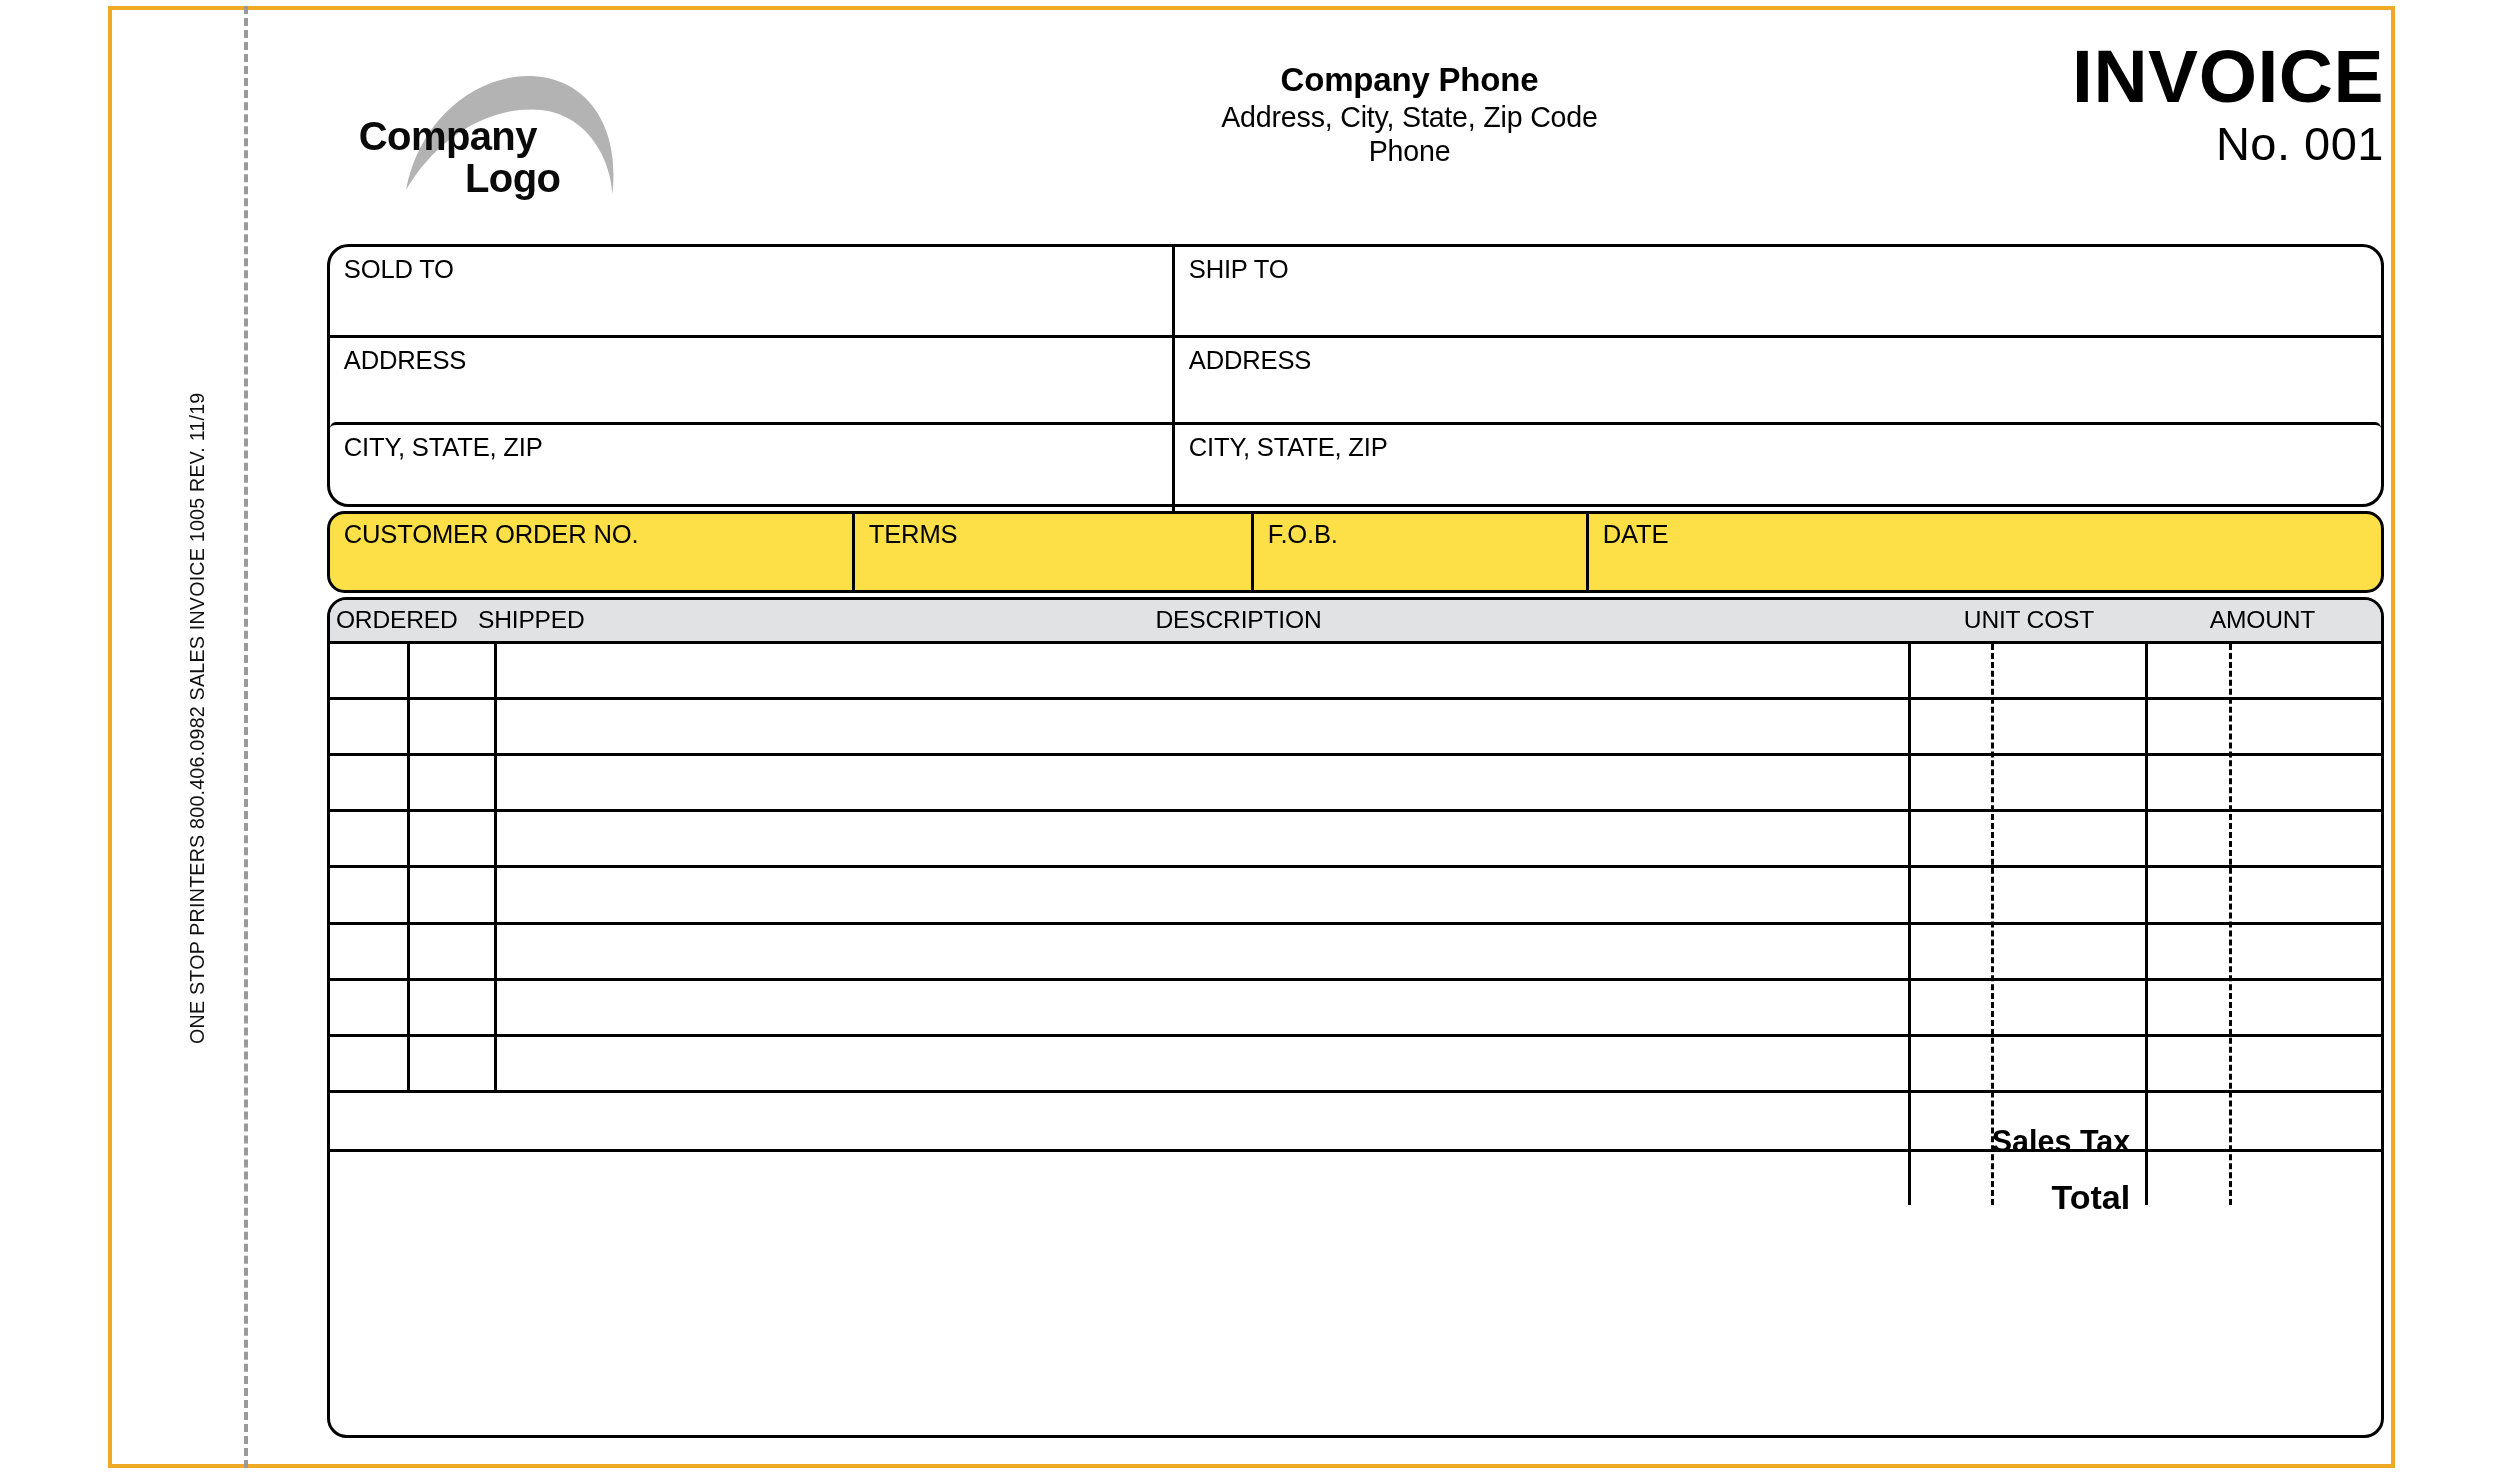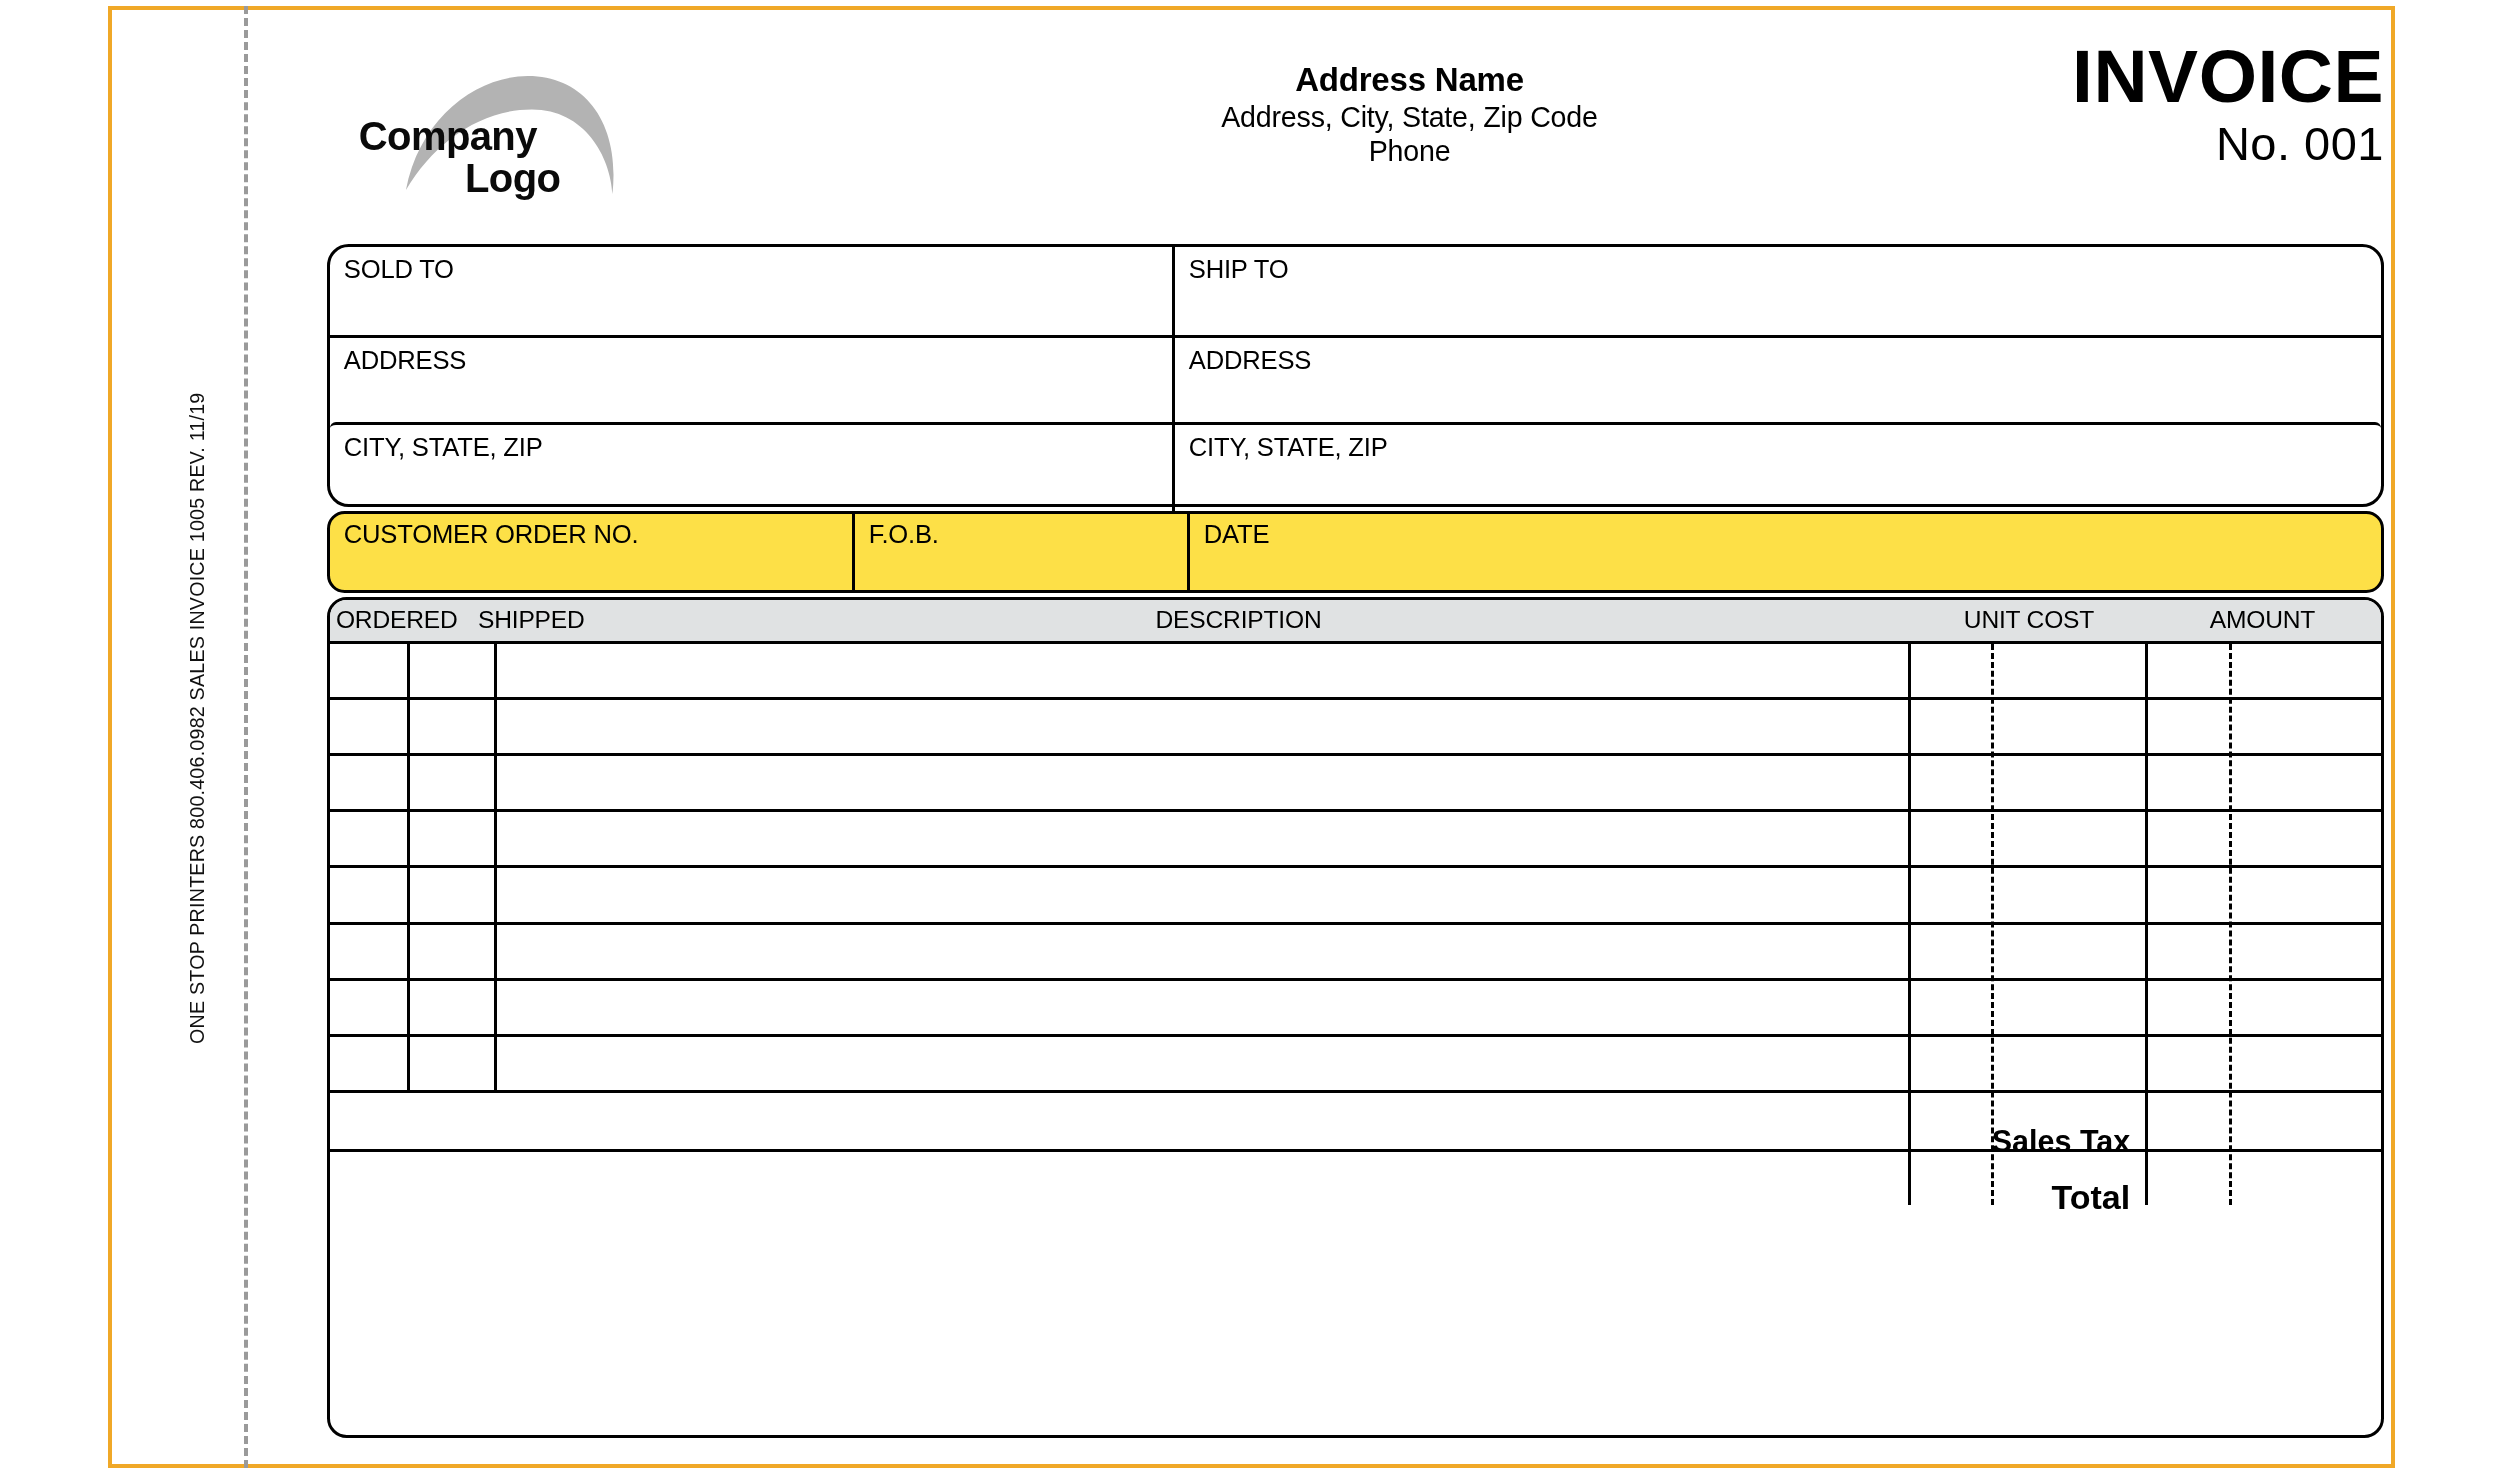--- a/index.html
+++ b/index.html
@@ -344,21 +344,21 @@
         <path d="M4 118 C 18 44, 76 2, 128 2 C 186 2, 222 50, 214 122
                  C 212 84, 186 36, 132 36 C 80 36, 32 70, 4 118 Z" fill="#b3b3b3"></path>
       </svg>
       <div id="logo-text">
         <span id="logo-line1">Company</span>
         <span id="logo-line2">Logo</span>
       </div>
     </div>
 
     <div id="company-block">
-      <div id="company-name">Address Name</div>
+      <div id="company-name">Company Phone</div>
       <div class="company-line">Address, City, State, Zip Code</div>
       <div class="company-line">Phone</div>
     </div>
 
     <div id="invoice-block">
       <div id="invoice-title">INVOICE</div>
       <div id="invoice-number">No. 001</div>
     </div>
 
   </div>
@@ -379,20 +379,21 @@
 
       <div class="addr-row r3">
         <div class="addr-cell left">CITY, STATE, ZIP</div>
         <div class="addr-cell right">CITY, STATE, ZIP</div>
       </div>
 
     </div>
 
     <div id="meta-band">
       <div class="meta-cell" style="width:522px">CUSTOMER ORDER NO.</div>
+      <div class="meta-cell" style="width:399px">TERMS</div>
       <div class="meta-cell" style="width:335px">F.O.B.</div>
       <div class="meta-cell" style="flex:1">DATE</div>
     </div>
 
     <div id="items-table">
 
       <div id="items-header">
         <span class="hdr-label" id="hdr-description">DESCRIPTION</span>
         <span class="hdr-label" id="hdr-ordered">ORDERED</span>
         <span class="hdr-label" id="hdr-shipped">SHIPPED</span>

